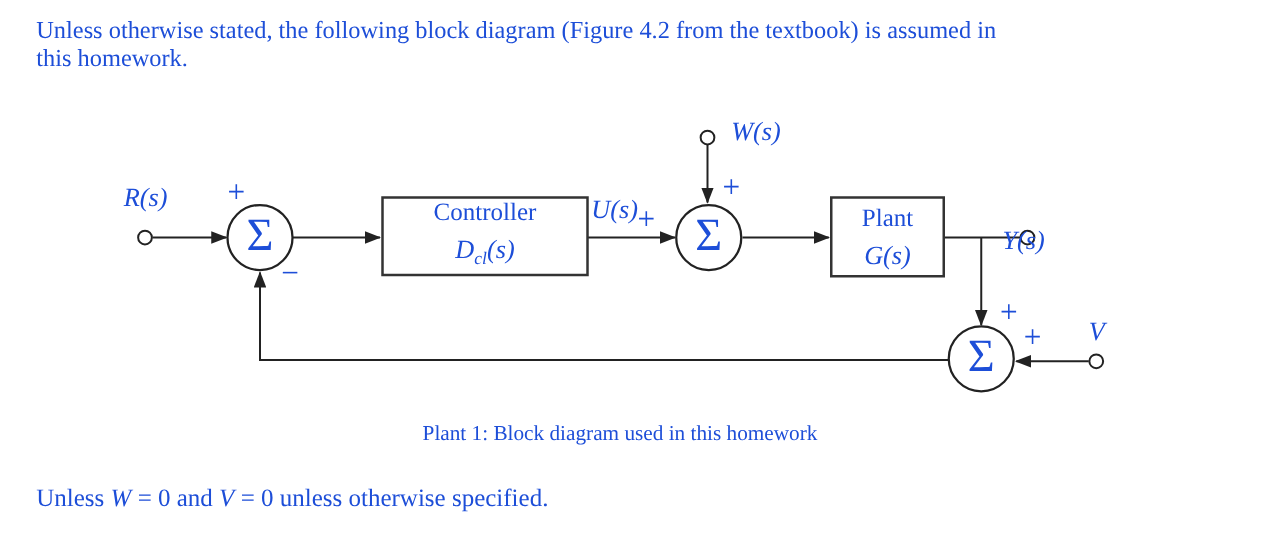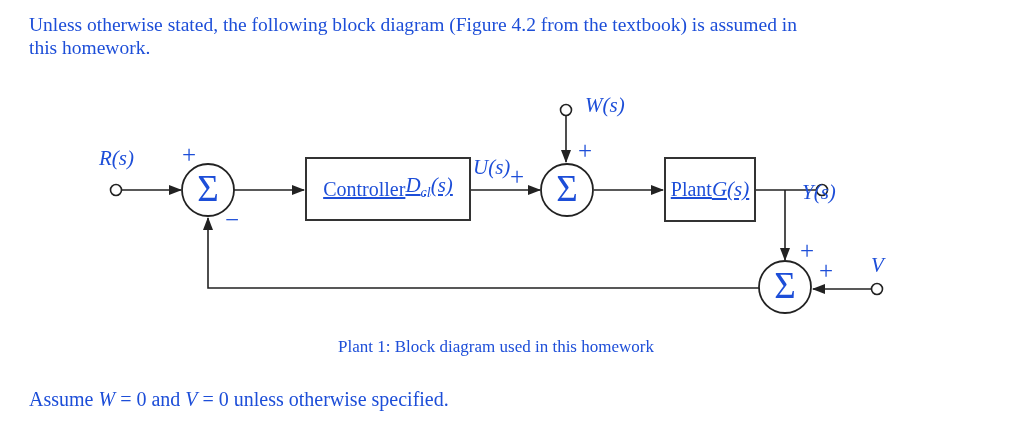--- a/index.html
+++ b/index.html
@@ -40,27 +40,26 @@
   .sigma {
     position: absolute;
     font-size: 37px;
     line-height: 1;
     transform: translate(-50%, -54%);
     font-weight: 500;
   }
   .blocklabel {
     position: absolute;
     display: flex;
-    flex-direction: row;
+    flex-direction: column;
     align-items: center;
     justify-content: center;
     text-align: center;
     font-size: 20px;
     line-height: 29px;
-    text-decoration: underline;
   }
   .blocklabel .tf { font-style: italic; font-size: 21px; }
   .blocklabel sub.tfsub { font-style: italic; font-size: 14px; vertical-align: -5px; }
   .caption {
     position: absolute;
     left: 0;
     top: 337px;
     width: 992px;
     text-align: center;
     font-size: 17px;
@@ -135,15 +134,15 @@
       <span class="tf"><span>D</span><sub class="tfsub">cl</sub><span>(s)</span></span>
     </div>
     <div class="blocklabel" style="left:665px; top:158px; width:90px; height:63px;text-align:center;">
       <span>Plant</span>
       <span class="tf">G(s)</span>
     </div>
   </div>
 
   <div class="caption">Plant 1: Block diagram used in this homework</div>
 
-  <p class="assume"><span>Assume </span><span class="var">W</span><span> = 0 and </span><span class="var">V</span><span> = 0 unless otherwise specified.</span></p>
+  <p class="assume"><span>Unless </span><span class="var">W</span><span> = 0 and </span><span class="var">V</span><span> = 0 unless otherwise specified.</span></p>
 
 </div>
 
 </body></html>

